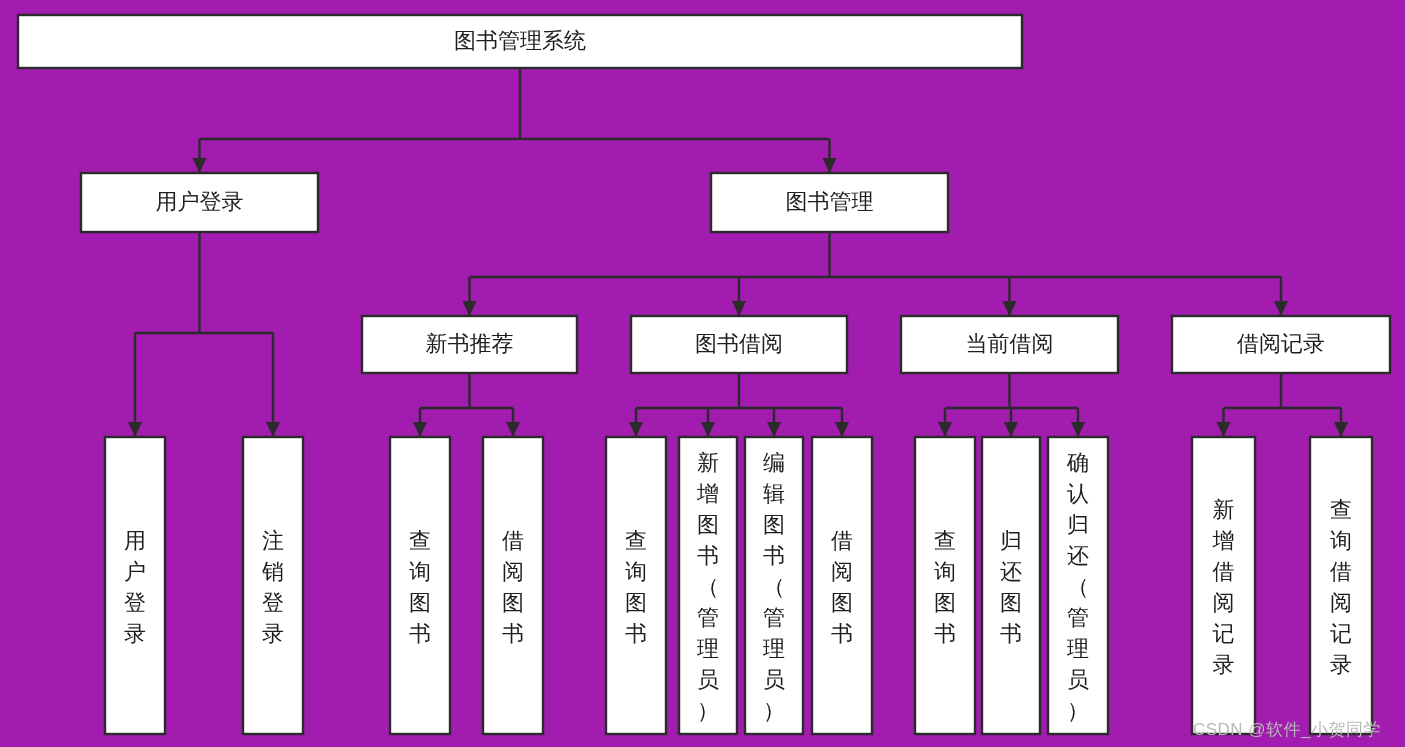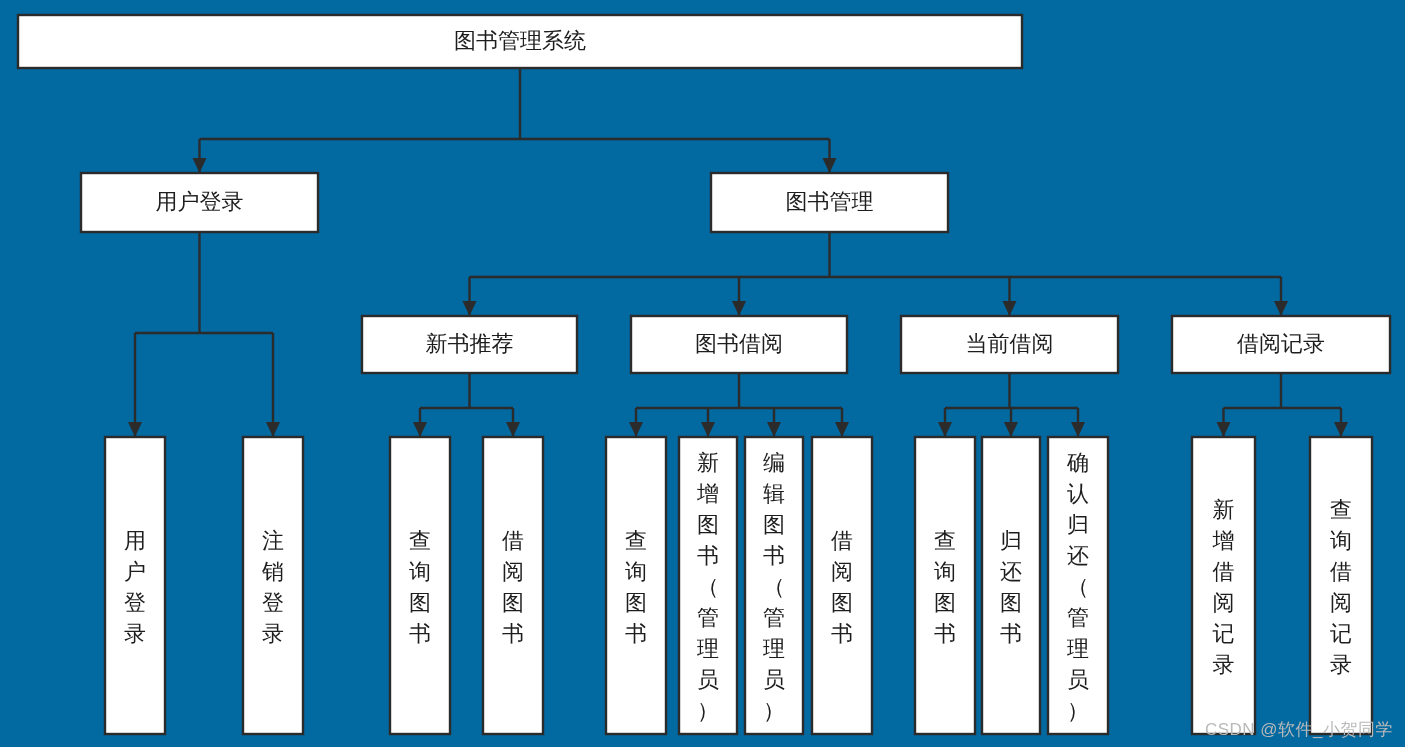--- a/index.html
+++ b/index.html
@@ -8,21 +8,21 @@
     padding: 0;
     background: #ffffff;
   }
   body {
     font-family: "Liberation Sans", "DejaVu Sans", sans-serif;
   }
   #diagram-root {
     position: relative;
     width: 1405px;
     height: 747px;
-    background: #0369a1;
+    background: #a21caf;
     overflow: hidden;
   }
   svg#flowchart {
     display: block;
     width: 1405px;
     height: 747px;
   }
   .node-box {
     fill: #ffffff;
     stroke: #2b2b2b;
@@ -46,21 +46,21 @@
     dominant-baseline: middle;
   }
   .node-label-v {
     fill: #1d1d1d;
     font-family: "Liberation Sans", "DejaVu Sans", sans-serif;
     font-size: 22px;
     text-anchor: middle;
   }
   .watermark {
     position: absolute;
-    right: 12px;
+    right: 24px;
     bottom: 6px;
     font-family: "Liberation Sans", "DejaVu Sans", sans-serif;
     font-size: 17px;
     color: #b9b9b9;
     letter-spacing: 0.5px;
     white-space: nowrap;
     pointer-events: none;
     user-select: none;
   }
 </style>

